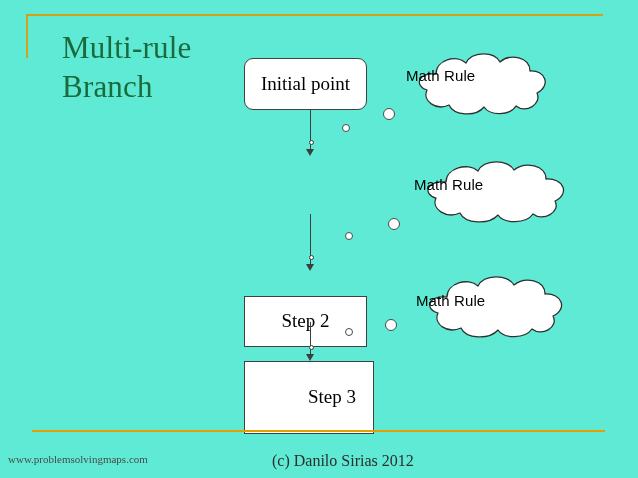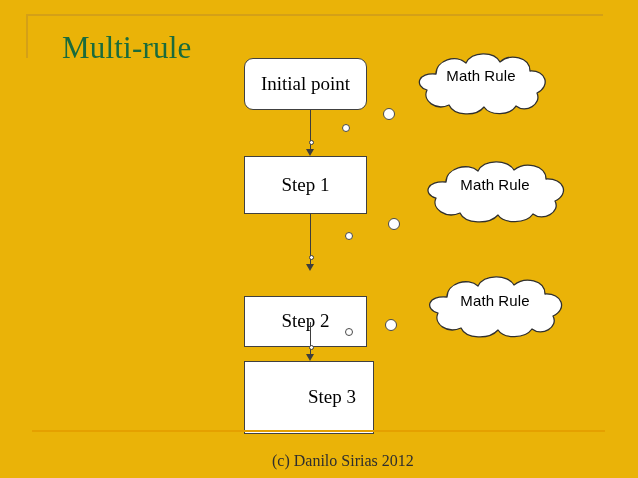--- a/index.html
+++ b/index.html
@@ -5,21 +5,21 @@
 <style>
   html, body {
     margin: 0;
     padding: 0;
     background: #ffffff;
   }
   #slide {
     position: relative;
     width: 638px;
     height: 478px;
-    background: #eab308;
+    background: #5eead4;
     overflow: hidden;
     font-family: "Liberation Serif", "DejaVu Serif", serif;
   }
 
   
   .gold-h-top {
     position: absolute;
     left: 26px;
     top: 14px;
     width: 577px;
@@ -143,21 +143,20 @@
 
   
   .cloud {
     position: absolute;
   }
   .cloud svg { display: block; overflow: visible; }
   .cloud .cloud-label {
     position: absolute;
     left: 0;
     width: 100%;
-    text-align: center;
     color: #000000;
     font-family: "Liberation Sans", "DejaVu Sans", sans-serif;
     font-size: 15px;
     letter-spacing: 0.1px;
     white-space: nowrap;
   }
   #cloud-1 { left: 406px; top: 46px;  width: 150px; height: 72px; }
   #cloud-1 .cloud-label { top: 21px; }
   #cloud-2 { left: 414px; top: 155px; width: 162px; height: 70px; }
   #cloud-2 .cloud-label { top: 21px; }
@@ -178,27 +177,25 @@
 </head>
 <body>
 
 <div id="slide">
 
   <div class="gold-h-top"></div>
   <div class="gold-v-left"></div>
 
   <div id="title">
     <span class="tline">Multi-rule</span>
+    <span class="tline">Branch</span>
   </div>
 
   <div class="flow-box" id="box-initial">
     <span>Initial point</span>
-  </div>
-  <div class="flow-box" id="box-step1">
-    <span>Step 1</span>
   </div>
   <div class="flow-box" id="box-step2">
     <span>Step 2</span>
   </div>
   <div class="flow-box" id="box-step3">
     <span>Step 3</span>
   </div>
 
   <div class="connector" id="conn-1">
     <div class="stem"></div>
@@ -244,15 +241,16 @@
   <div class="cloud" id="cloud-3">
     <svg width="158" height="70" viewBox="0 0 158 70">
       <path d="M31 27 C31 13, 52 7, 62 16 C68 4, 92 4, 98 15 C109 6, 129 10, 129 24
                C146 23, 152 39, 137 46 C143 57, 126 67, 116 59 C109 69, 88 69, 82 60
                C73 70, 50 69, 45 58 C31 64, 17 54, 22 43 C8 39, 12 25, 31 27 Z" fill="#ffffff" stroke="#2f2f2f" stroke-width="1.3" stroke-linejoin="round"></path>
     </svg>
     <div class="cloud-label">Math Rule</div>
   </div>
 
   <div class="gold-h-bottom"></div>
+  <div class="footer-text" id="footer-site">www.problemsolvingmaps.com</div>
   <div class="footer-text" id="footer-copy">(c) Danilo Sirias 2012</div>
 
 </div>
 
 </body></html>

